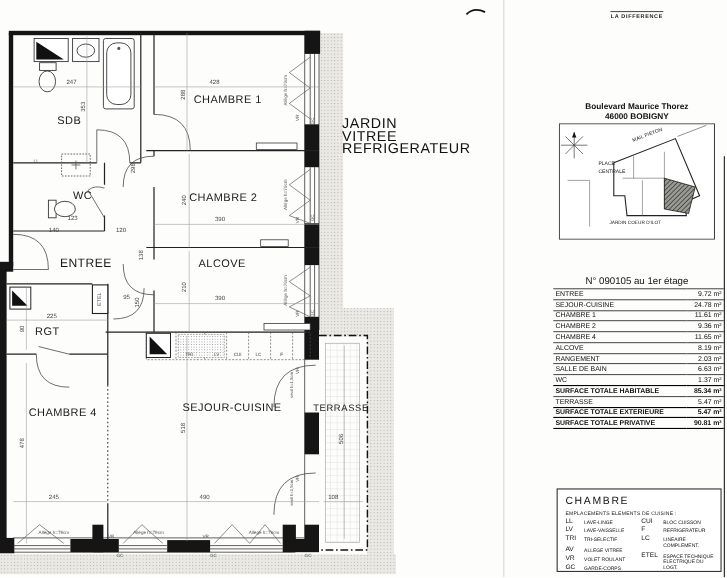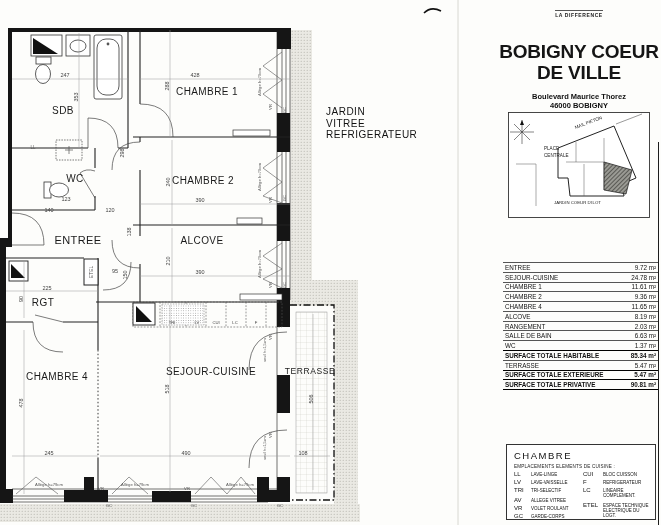--- a/index.html
+++ b/index.html
@@ -7,21 +7,21 @@
          font-family:"Liberation Sans","DejaVu Sans",sans-serif;color:#111}
   .plan{position:absolute;left:0;top:0;width:460px;height:525px}
   .plan-svg{position:absolute;left:0;top:0}
   .t{position:absolute;transform:translate(-50%,-50%);white-space:nowrap;color:#1a1a1a}
   .room{font-size:10px;letter-spacing:.4px}
   .small-room{font-size:8.5px;letter-spacing:.6px}
   .dim{font-size:5.5px;color:#444}
   .v{transform:translate(-50%,-50%) rotate(-90deg)}
   .tiny{font-size:4.2px;color:#555}
   .kit{font-size:4.2px;color:#444}
-  .jardin{position:absolute;left:326px;top:106px;font-size:10px;line-height:11.5px;letter-spacing:.5px}
+  .jardin{position:absolute;left:311px;top:106px;font-size:13px;line-height:11.5px;letter-spacing:.5px}
   .panel{position:absolute;left:497px;top:0;width:164px;height:525px}
   .pc{position:absolute;left:0;width:164px;text-align:center}
   .brand{top:12px;font-size:5px;font-weight:bold;letter-spacing:.6px;color:#222}
   .brand-rule{position:absolute;left:58px;top:10px;width:48px;height:.8px;background:#555}
   .title{font-size:19px;font-weight:bold;letter-spacing:-.2px;color:#151515}
   .addr{font-size:7.5px;font-weight:bold}
   .map-wrap{position:absolute;left:11px;top:112px;width:142px;height:106px}
   .map-label{position:absolute;white-space:nowrap;color:#222}
   .hall{top:222px;font-size:13.5px;letter-spacing:.5px}
   .sub{font-size:8.8px}
@@ -248,22 +248,20 @@
     <div class="t kit" style="left:172px;top:322px">TRI</div>
     <div class="t kit" style="left:197px;top:322px">LV</div>
     <div class="t kit" style="left:216px;top:322px">CUI</div>
     <div class="t kit" style="left:235px;top:322px">LC</div>
     <div class="t kit" style="left:256px;top:322px">F</div>
   </div>
 
   <div class="panel">
     <div class="brand-rule"></div>
     <div class="pc brand">LA DIFFERENCE</div>
-    <div class="pc title" style="top:41px">BOBIGNY COEUR</div>
-    <div class="pc title" style="top:62px">DE VILLE</div>
     <div class="pc addr" style="top:92px">Boulevard Maurice Thorez</div>
     <div class="pc addr" style="top:101px">46000 BOBIGNY</div>
 
     <div class="map-wrap">
       <svg width="142" height="106" viewBox="0 0 142 106">
         <defs>
           <pattern id="mh" width="3" height="3" patternUnits="userSpaceOnUse" patternTransform="rotate(45)">
             <rect width="3" height="3" fill="#9a9a94"></rect>
             <line x1="0" y1="0" x2="0" y2="3" stroke="#3c3c38" stroke-width="1.4"></line>
           </pattern>
@@ -278,20 +276,21 @@
         <path d="M50,36 L106,14 L128,66 L114,72 L116,84 L62,84 L60,66 L50,66 Z" fill="#fff" stroke="#222" stroke-width="1"></path>
         <path d="M58,50 H96 M96,26 V78 M76,52 V84 M68,30 V50" fill="none" stroke="#555" stroke-width=".5"></path>
         <polygon points="96,50 124,58 118,82 96,78" fill="url(#mh)" stroke="#111" stroke-width=".7"></polygon>
       </svg>
       <div class="map-label" style="left:66px;top:8px;font-size:4.6px;transform:rotate(-21deg)">MAIL PIETON</div>
       <div class="map-label" style="left:36px;top:34px;font-size:4.6px">PLACE</div>
       <div class="map-label" style="left:36px;top:41px;font-size:4.6px">CENTRALE</div>
       <div class="map-label" style="left:46px;top:88px;font-size:4.3px">JARDIN COEUR D'ILOT</div>
     </div>
 
+    <div class="pc sub" style="top:250px">N° 090105 au 1er étage</div>
 
     <table class="areas">
       <tbody id="area-body">
           <tr>
             <td>ENTREE</td>
             <td class="val">9.72 m²</td>
           </tr>
           <tr>
             <td>SEJOUR-CUISINE</td>
             <td class="val">24.78 m²</td>

